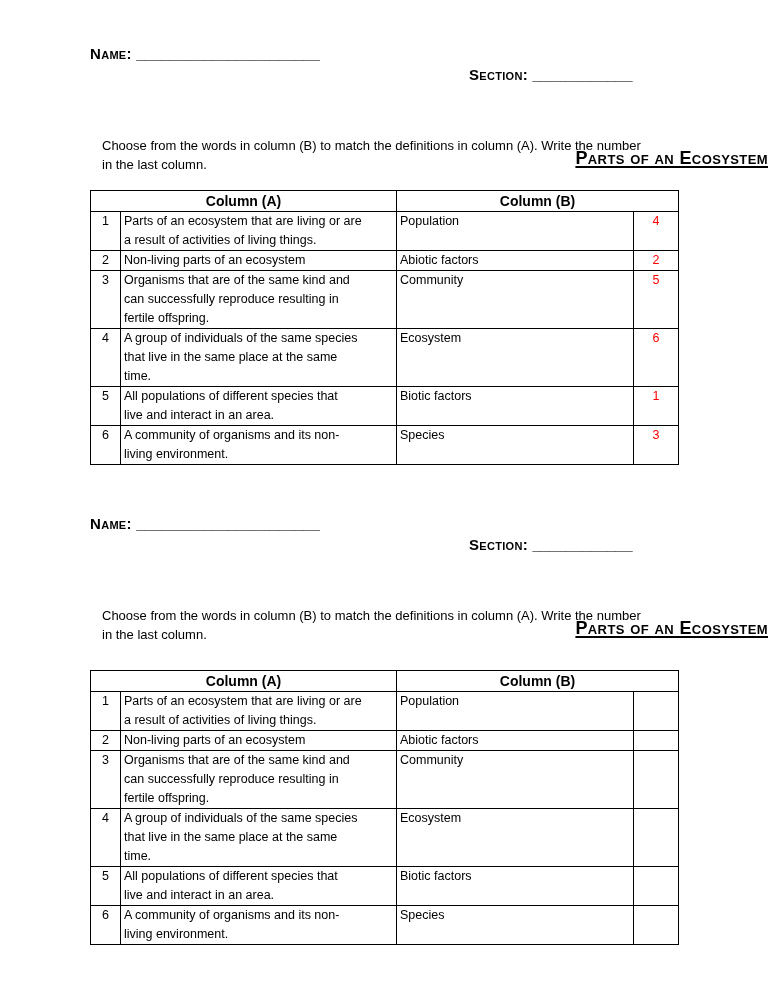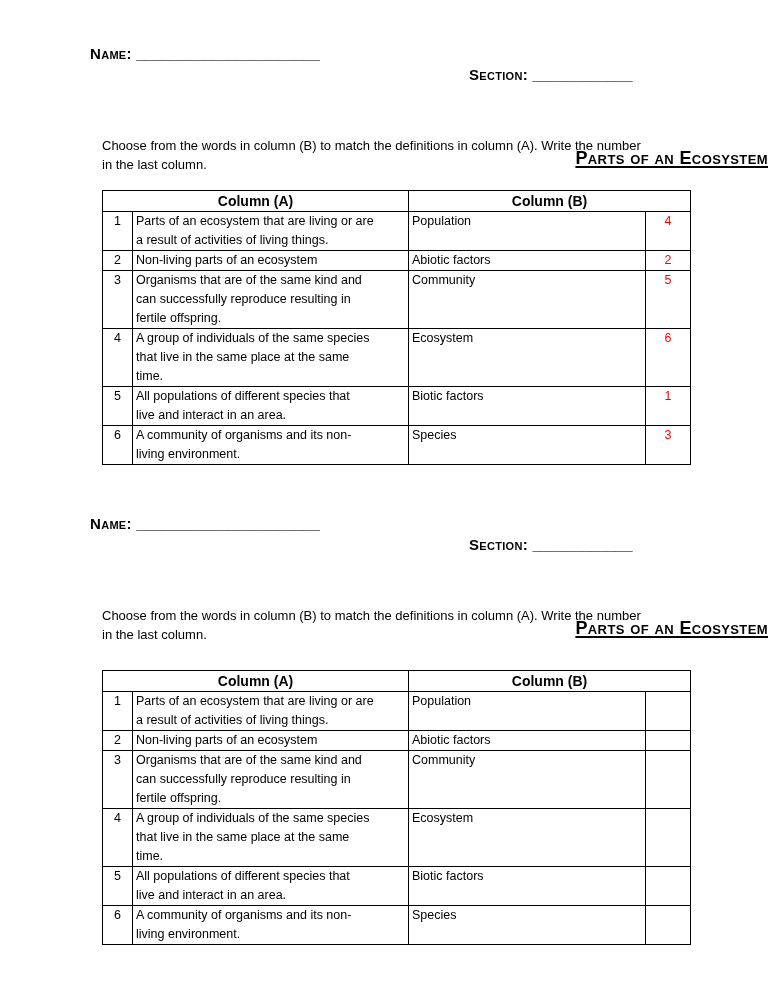--- a/index.html
+++ b/index.html
@@ -66,21 +66,21 @@
     left: 90px;
     width: 620px;
     font-size: 13px;
     line-height: 19px;
     white-space: pre-line;
     margin-left: 12px;
   }
 
   table.worksheet-table {
     position: absolute;
-    left: 102px;
+    left: 90px;
     top: 190px;
     border-collapse: collapse;
     table-layout: fixed;
     width: 588px;
     padding-left: 27px;
   }
   #sheet2 table.worksheet-table { top: 200px; }
 
   .worksheet-table col.c-num  { width: 30px; }
   .worksheet-table col.c-def  { width: 276px; }

